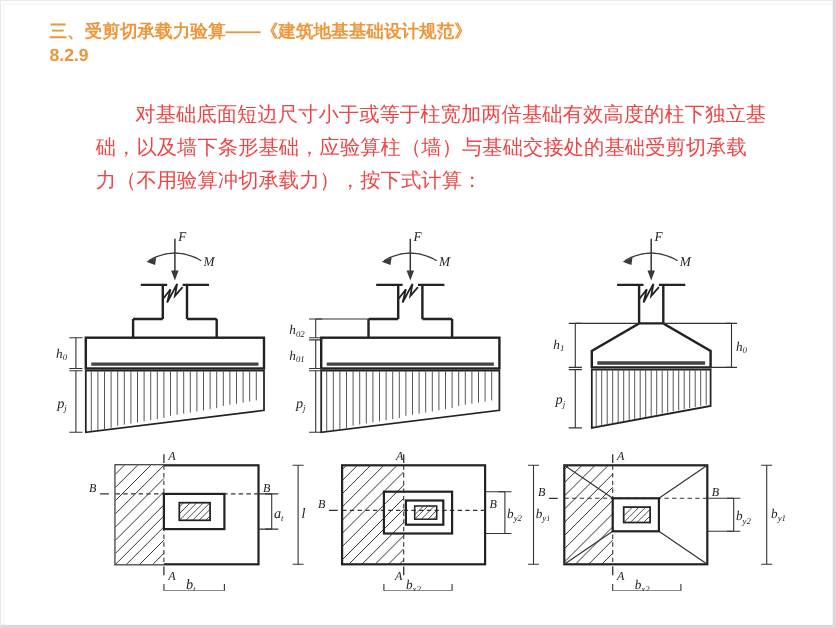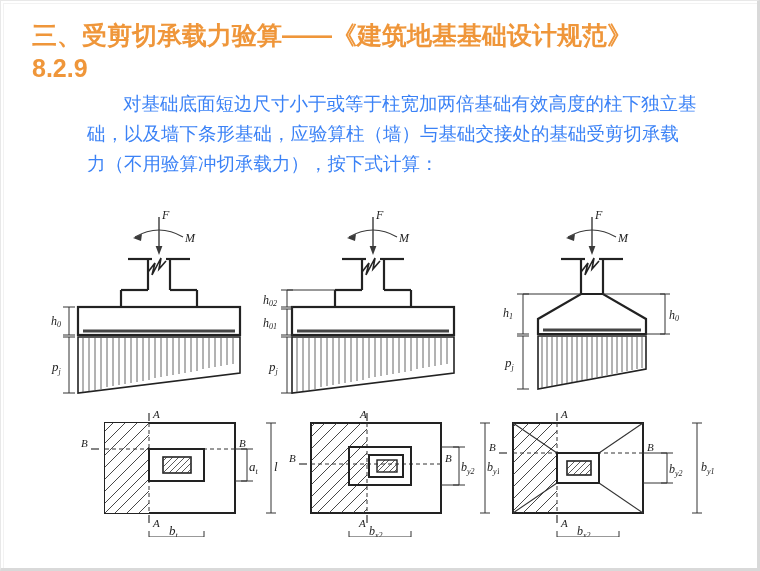--- a/index.html
+++ b/index.html
@@ -18,31 +18,31 @@
     border-bottom:3px solid #d9d9d9;
     border-top:1px solid #e8e8e8;
     border-left:1px solid #e8e8e8;
   }
   #slide:before{
     content:"";position:absolute;left:2px;top:2px;right:0px;bottom:0px;
     border-left:1px solid #f2f2f2;border-top:1px solid #f2f2f2;
     pointer-events:none;
   }
   #title{
-    position:absolute;left:31px;top:18px;width:680px;
+    position:absolute;left:44px;top:18px;width:680px;
     color:#ef963a;
     font-weight:bold;
-    font-size:25px;
+    font-size:16px;
     line-height:1.32;
     letter-spacing:0px;
     white-space:pre-line;
   }
   #body-text{
     position:absolute;left:86px;top:88px;width:610px;
-    color:#3b82f6;
+    color:#ef4444;
     font-size:18.5px;
     line-height:1.62;
     text-indent:36px;
     white-space:normal;
   }
   #figures{
     position:absolute;left:0px;top:196px;width:760px;height:346px;
   }
   svg{display:block;}
   .fig{position:absolute;top:0;}

